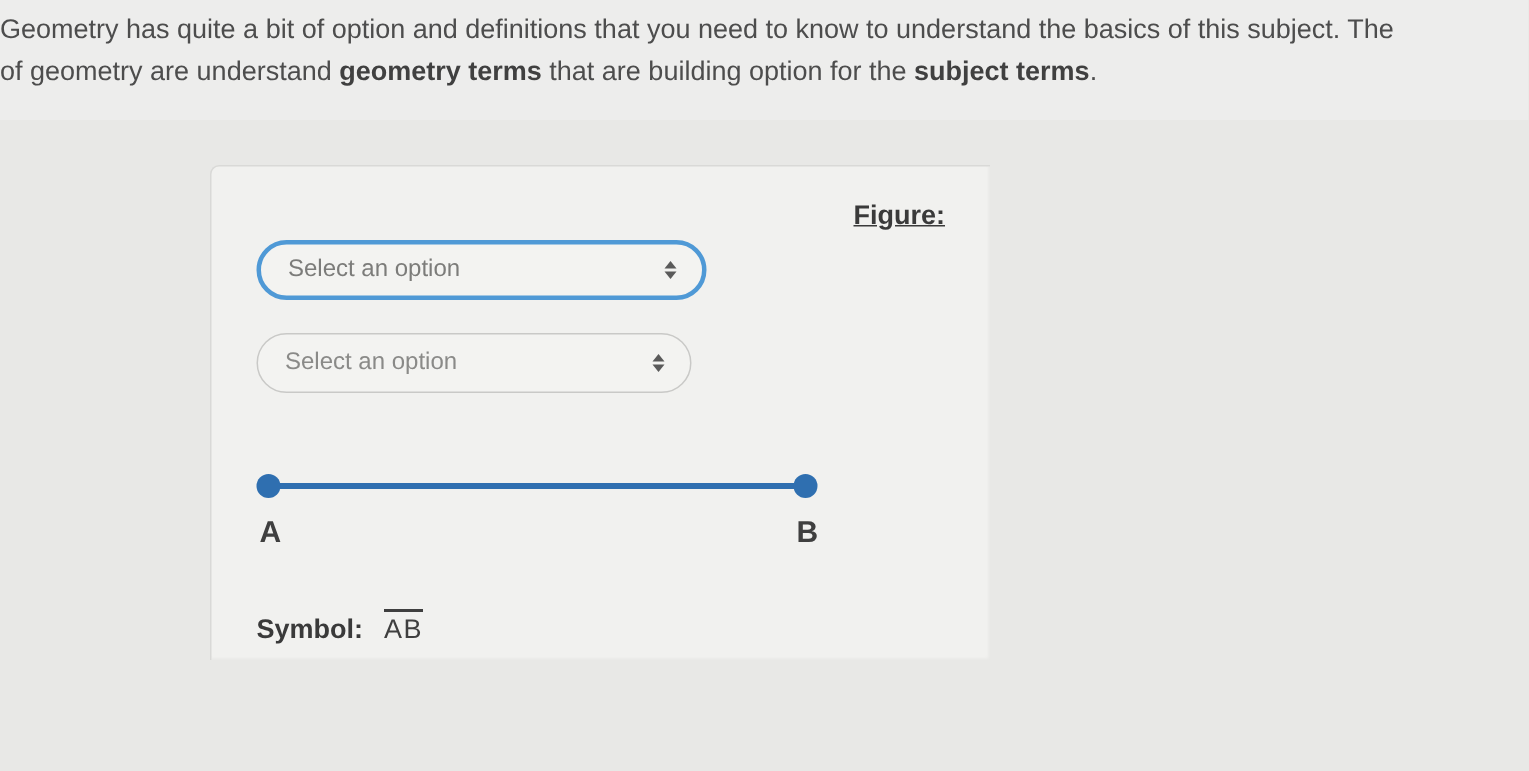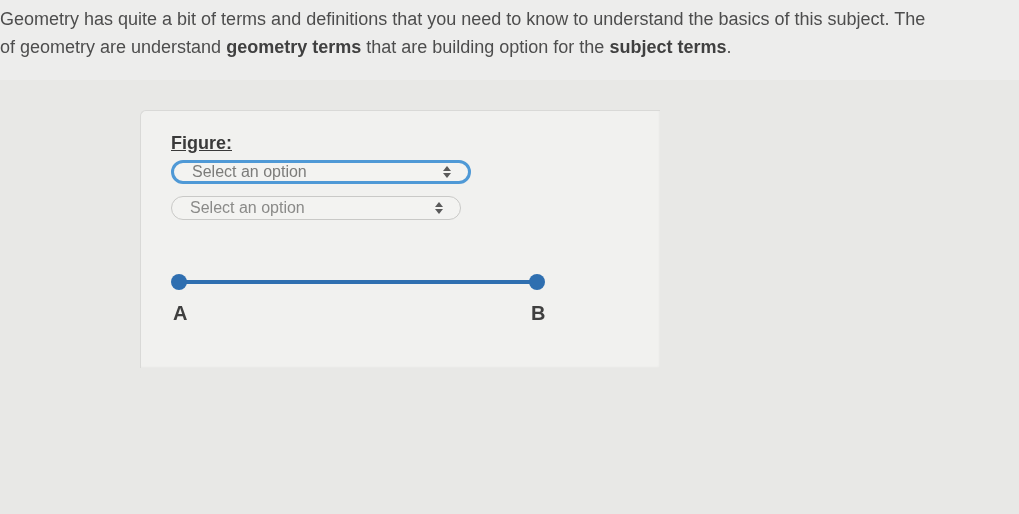--- a/index.html
+++ b/index.html
@@ -32,27 +32,28 @@
     border-radius: 6px 0 0 0;
     padding: 22px 30px 10px 30px;
     width: 520px;
     box-shadow: -1px -1px 2px rgba(0,0,0,0.04) inset;
   }
   .field-label {
     font-weight: 700;
     font-size: 18px;
     color: #3a3a3a;
     margin-bottom: 6px;
+    text-align: right;
   }
   .field-label.underlined { text-decoration: underline; }
   .select-wrap {
     position: relative;
     width: 290px;
-    height: 24px;
-    margin-bottom: 12px;
+    height: 40px;
+    margin-bottom: 22px;
   }
   .select-box {
     width: 100%;
     height: 100%;
     border-radius: 20px;
     background: #f3f3f1;
     border: 1px solid #c9c9c7;
     padding: 0 40px 0 18px;
     font-size: 16px;
     color: #8a8a88;
@@ -146,21 +147,21 @@
     left: 0;
     right: 0;
     height: 2px;
     background: #3f3f3f;
   }
 </style>
 </head>
 <body>
 
 <div class="intro">
-  <span>Geometry has quite a bit of terms and definitions that you need to know to understand the basics of this subject. The</span><br>
+  <span>Geometry has quite a bit of option and definitions that you need to know to understand the basics of this subject. The</span><br>
   <span>of geometry are understand </span><b>geometry terms</b><span> that are building option for the </span><b>subject terms</b><span>.</span>
 </div>
 
 <div class="workspace">
   <div class="card">
 
     <div class="field-label underlined">Figure:</div>
     <div class="select-wrap focused">
       <div class="select-box">
         <span>Select an option</span>
@@ -182,15 +183,19 @@
     </div>
 
     <div class="diagram">
       <div class="seg-line"></div>
       <div class="endpoint ea"></div>
       <div class="endpoint eb"></div>
       <div class="pt-label la">A</div>
       <div class="pt-label lb">B</div>
     </div>
 
+    <div class="symbol-row">
+      <span class="lab">Symbol:</span>
+      <span class="overbar">AB</span>
+    </div>
 
   </div>
 </div>
 
 </body></html>

